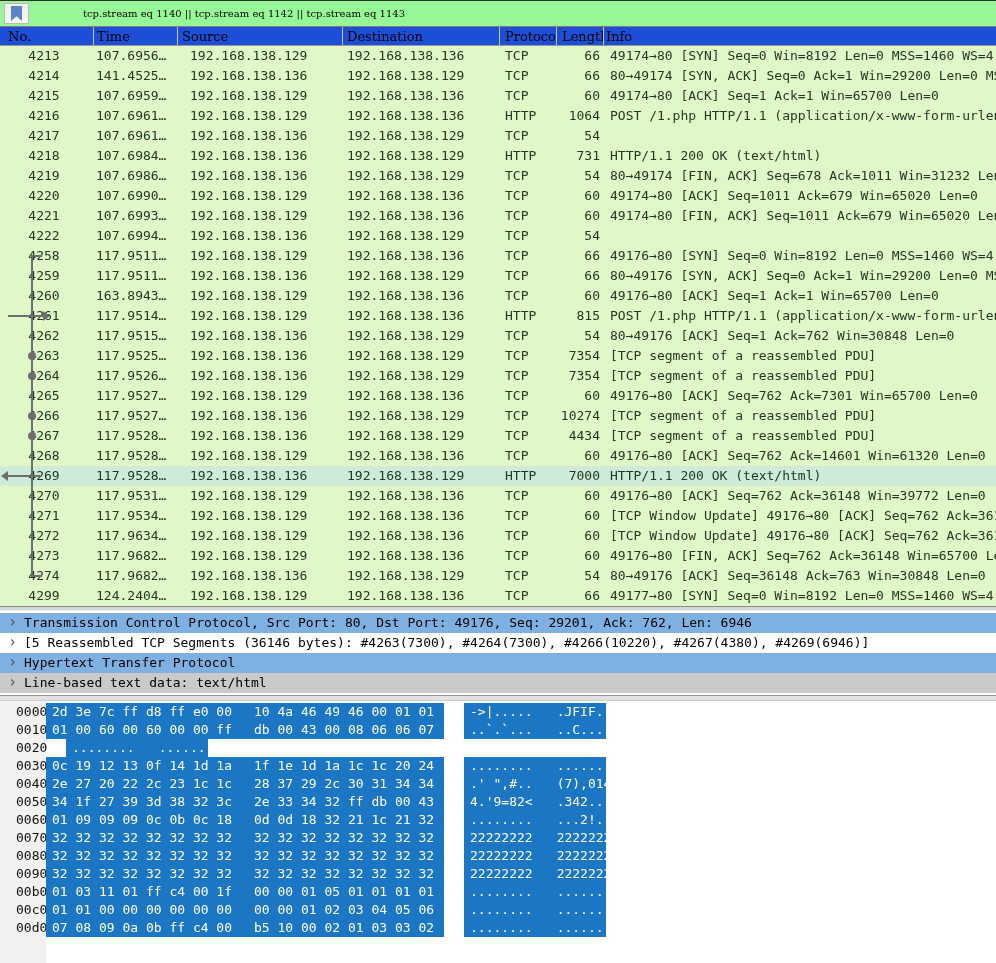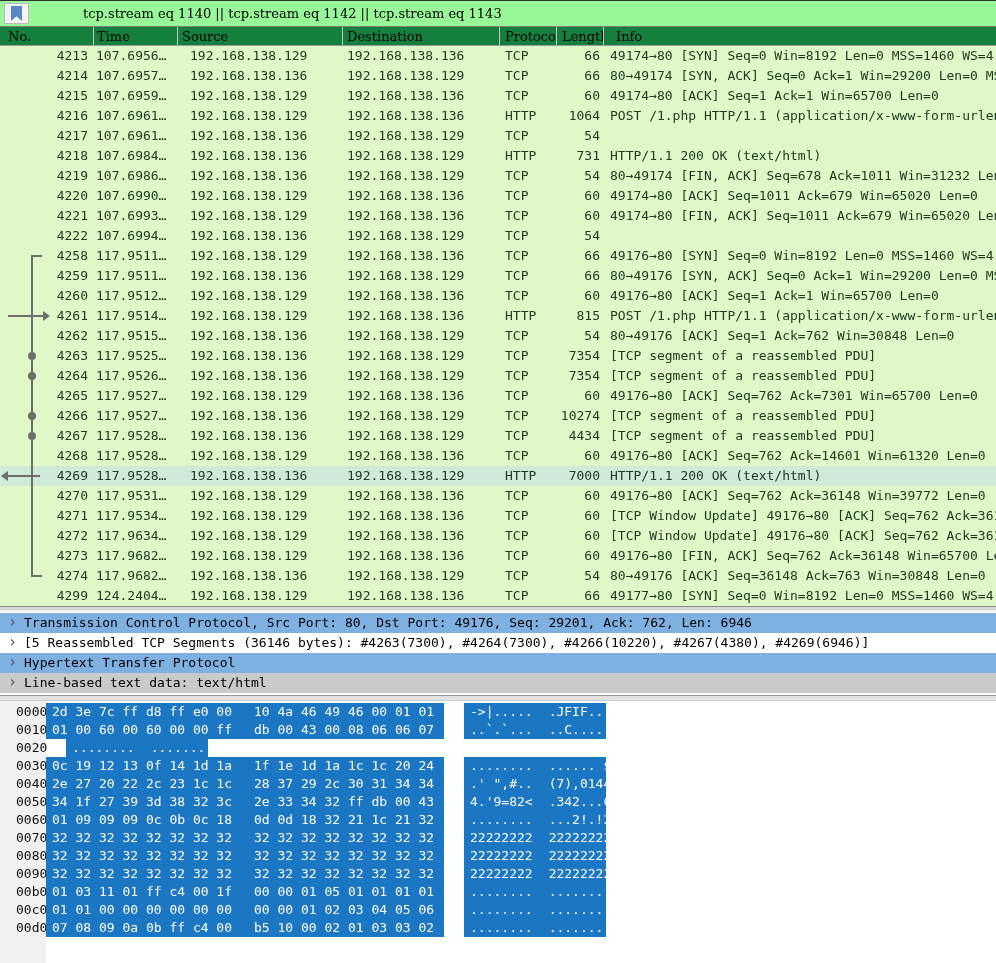--- a/index.html
+++ b/index.html
@@ -6,41 +6,41 @@
   html,body { width: 996px; height: 963px; overflow: hidden; background: #fff; }
   .app { width: 996px; height: 963px; font-family: "DejaVu Sans Mono", monospace; font-size: 13px; }
 
   
   .filter-bar { height: 27px; background: var(--filter-bg, #98f898); display: flex; align-items: center;
     border-top: 1px solid #2f2f2f; border-bottom: 1px solid #7e7e7e; }
   .bookmark-btn { width: 25px; height: 21px; margin-left: 4px; background: #f3f3f3;
     border: 1px solid #b9b9b9; display: flex; align-items: center; justify-content: center; }
   .bookmark-glyph { width: 11px; height: 15px; background: #5c85c7;
     clip-path: polygon(0 0, 100% 0, 100% 100%, 50% 68%, 0 100%); }
-  .filter-text { margin-left: 54px; font-family: "DejaVu Serif", serif; font-size: 13px; color: #000; white-space: nowrap; }
-
-  
-  .plist-header { height: 19px; display: flex; background: #15803d; border-bottom: 1px solid #9a9a9a;
+  .filter-text { margin-left: 54px; font-family: "DejaVu Serif", serif; font-size: 10px; color: #000; white-space: nowrap; }
+
+  
+  .plist-header { height: 19px; display: flex; background: #1d4ed8; border-bottom: 1px solid #9a9a9a;
     font-family: "DejaVu Serif", serif; font-size: 13px; color: #000; }
   .hcell { border-right: 1px solid #c6c6c6; display: flex; align-items: center; white-space: nowrap; overflow: hidden; }
   .hc0 { width: 94px;  padding-left: 8px; }
   .hc1 { width: 84px;  padding-left: 3px; }
   .hc2 { width: 165px; padding-left: 4px; }
   .hc3 { width: 157px; padding-left: 4px; }
   .hc4 { width: 57px;  padding-left: 5px; }
   .hc5 { width: 47px;  padding-left: 5px; }
-  .hc6 { flex: 1;      padding-left: 12px; border-right: none; }
+  .hc6 { flex: 1;      padding-left: 2px; border-right: none; }
 
   
   .plist-body { height: 560px; overflow: hidden; }
   .prow { height: 20px; line-height: 20px; display: flex; background: var(--row-bg, #e0f8c8);
     color: #203a20; white-space: nowrap; }
   .prow.selected { background: var(--sel-bg, #cfead9); }
   .cell { overflow: hidden; white-space: nowrap; }
-  .c-no   { width: 94px; text-align: right; padding-right: 6px; position: relative; }
+  .c-no   { width: 94px; text-align: center; padding-right: 6px; position: relative; }
   .c-time { width: 84px;  padding-left: 2px; }
   .c-src  { width: 165px; padding-left: 12px; }
   .c-dst  { width: 157px; padding-left: 4px; }
   .c-proto{ width: 57px;  padding-left: 5px; }
   .c-len  { width: 47px;  text-align: right; padding-right: 4px; }
   .c-info { flex: 1; padding-left: 6px; }
 
   
   .marker { position: absolute; left: 0; top: 0; width: 100%; height: 100%; }
   .mk { position: absolute; background: #6e6e6e; }
@@ -70,21 +70,21 @@
   .chev { position: absolute; left: 8px; top: -1px; color: #4f4f4f; font-size: 15px; }
 
   
   .hex-pane { height: 262px; padding-top: 2px;
     background: linear-gradient(to right, #f1f1f1 46px, #ffffff 46px); }
   .hxrow { height: 18px; line-height: 18px; display: flex; white-space: pre; }
   .hx-offset { width: 46px; padding-left: 16px; color: #101010; text-align: right; }
   .hx-bytes { width: 398px; padding-left: 6px; background: var(--hex-blue, #1b76c4); color: #fff; display: flex; }
   .hx-bytes .g2 { margin-left: 22px; }
   .hx-ascii { margin-left: 20px; width: 142px; padding-left: 6px; background: var(--hex-blue, #1b76c4); color: #fff; display: flex; }
-  .hx-ascii .g2 { margin-left: 16px; }
+  .hx-ascii .g2 { margin-left: 24px; }
   .g1, .g2 { white-space: pre; }
 </style>
 </head>
 <body>
 
 <div class="app">
 
   <div class="filter-bar">
     <div class="bookmark-btn">
       <span class="bookmark-glyph"></span>
@@ -107,21 +107,21 @@
         <div class="cell c-no"><span class="marker"></span><span>4213</span></div>
         <div class="cell c-time">107.6956…</div>
         <div class="cell c-src">192.168.138.129</div>
         <div class="cell c-dst">192.168.138.136</div>
         <div class="cell c-proto">TCP</div>
         <div class="cell c-len">66</div>
         <div class="cell c-info">49174→80 [SYN] Seq=0 Win=8192 Len=0 MSS=1460 WS=4 SACK_PERM=1</div>
       </div>
       <div class="prow">
         <div class="cell c-no"><span class="marker"></span><span>4214</span></div>
-        <div class="cell c-time">107.6957…</div>
+        <div class="cell c-time">141.4525…</div>
         <div class="cell c-src">192.168.138.136</div>
         <div class="cell c-dst">192.168.138.129</div>
         <div class="cell c-proto">TCP</div>
         <div class="cell c-len">66</div>
         <div class="cell c-info">80→49174 [SYN, ACK] Seq=0 Ack=1 Win=29200 Len=0 MSS=1460 SACK_PERM=1 WS=128</div>
       </div>
       <div class="prow">
         <div class="cell c-no"><span class="marker"></span><span>4215</span></div>
         <div class="cell c-time">107.6959…</div>
         <div class="cell c-src">192.168.138.129</div>
@@ -211,21 +211,21 @@
         <div class="cell c-src">192.168.138.136</div>
         <div class="cell c-dst">192.168.138.129</div>
         <div class="cell c-proto">TCP</div>
         <div class="cell c-len">66</div>
         <div class="cell c-info">80→49176 [SYN, ACK] Seq=0 Ack=1 Win=29200 Len=0 MSS=1460 SACK_PERM=1 WS=128</div>
       </div>
       <div class="prow">
         <div class="cell c-no"><span class="marker">
             <i class="mk vl"></i>
           </span><span>4260</span></div>
-        <div class="cell c-time">117.9512…</div>
+        <div class="cell c-time">163.8943…</div>
         <div class="cell c-src">192.168.138.129</div>
         <div class="cell c-dst">192.168.138.136</div>
         <div class="cell c-proto">TCP</div>
         <div class="cell c-len">60</div>
         <div class="cell c-info">49176→80 [ACK] Seq=1 Ack=1 Win=65700 Len=0</div>
       </div>
       <div class="prow">
         <div class="cell c-no"><span class="marker">
             <i class="mk vl"></i>
             <i class="mk shaft sh-r"></i>

